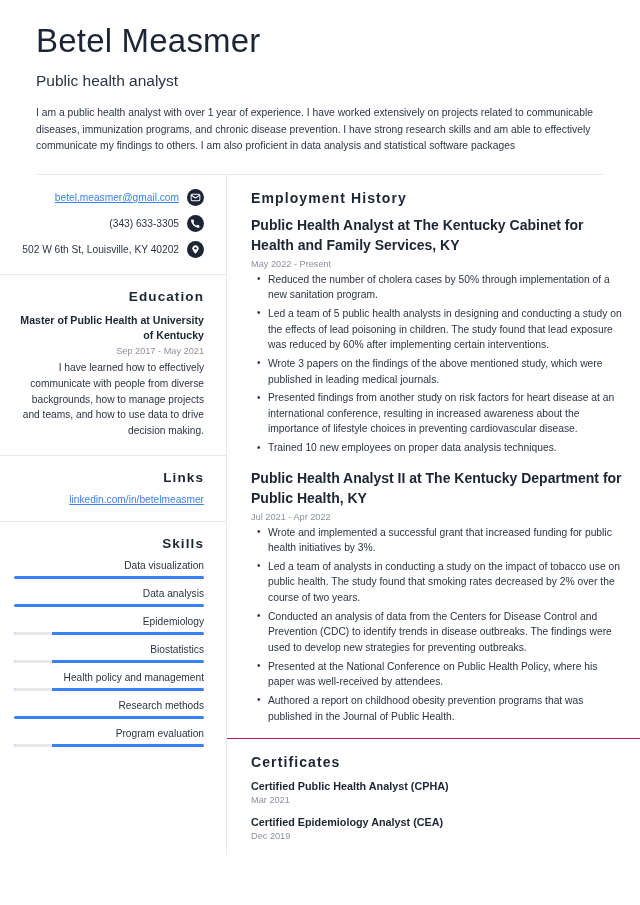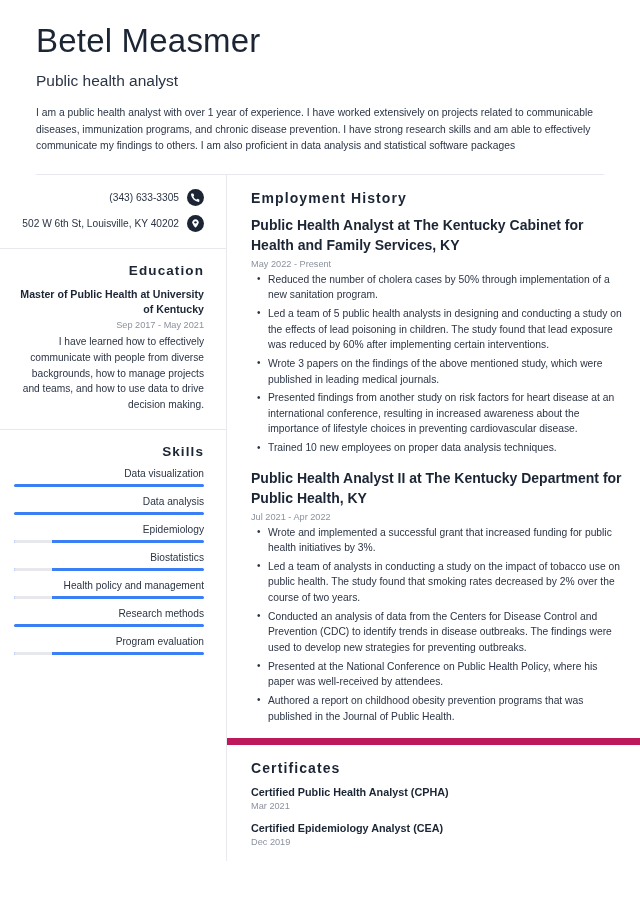--- a/index.html
+++ b/index.html
@@ -152,21 +152,21 @@
     overflow: hidden;
   }
   .skill-bar .empty {
     position: absolute;
     left: 0; top: 0; bottom: 0;
     background: #e6e8ec;
   }
 
   
   .rblock { padding: 15px 14px 14px 24px; }
-  .rblock + .rblock { border-top: 7px solid #be185d; }
+  .rblock + .rblock { border-top: 1px solid #be185d; }
   .rhead {
     font-size: 14px;
     font-weight: 700;
     letter-spacing: 1.1px;
     color: #1b2534;
     margin-bottom: 10px;
   }
   .job { margin-bottom: 13px; }
   .job:last-child { margin-bottom: 0; }
   .job-name {
@@ -225,20 +225,29 @@
     <div class="summary">I am a public health analyst with over 1 year of experience. I have worked extensively on projects related to communicable diseases, immunization programs, and chronic disease prevention. I have strong research skills and am able to effectively communicate my findings to others. I am also proficient in data analysis and statistical software packages</div>
     <div class="hr-full"></div>
   </div>
 
   <div class="body">
 
     <div class="left-col">
 
       <div class="lblock">
 
+        <div class="contact-row">
+          <div class="contact-text link">betel.measmer@gmail.com</div>
+          <div class="cicon">
+            <svg width="11" height="11" viewBox="0 0 24 24" fill="none" stroke="#ffffff" stroke-width="2.2" stroke-linecap="round" stroke-linejoin="round">
+              <rect x="2.5" y="5" width="19" height="14" rx="2.5"></rect>
+              <path d="M3 7l9 6 9-6"></path>
+            </svg>
+          </div>
+        </div>
 
         <div class="contact-row">
           <div class="contact-text">(343) 633-3305</div>
           <div class="cicon">
             <svg width="11" height="11" viewBox="0 0 24 24" fill="#ffffff">
               <path d="M6.6 3.5c.6 0 1.1.4 1.3 1l1 3c.2.6 0 1.2-.5 1.5l-1.3.9a13.5 13.5 0 0 0 6.9 6.9l.9-1.3c.3-.5.9-.7 1.5-.5l3 1c.6.2 1 .7 1 1.3v2.9c0 .8-.7 1.5-1.5 1.4C10.4 21 3 13.6 2.2 5.1c-.1-.8.6-1.6 1.4-1.6z"></path>
             </svg>
           </div>
         </div>
 
@@ -254,20 +263,24 @@
 
       </div>
 
       <div class="lblock">
         <div class="lhead">Education</div>
         <div class="edu-degree">Master of Public Health at University of Kentucky</div>
         <div class="edu-date">Sep 2017 - May 2021</div>
         <div class="edu-desc">I have learned how to effectively communicate with people from diverse backgrounds, how to manage projects and teams, and how to use data to drive decision making.</div>
       </div>
 
+      <div class="lblock">
+        <div class="lhead">Links</div>
+        <div class="link-item">linkedin.com/in/betelmeasmer</div>
+      </div>
 
       <div class="lblock">
         <div class="lhead">Skills</div>
         <div id="skills-list">
             <div class="skill">
               <div class="skill-label">Data visualization</div>
               <div class="skill-bar">
                 <div class="empty" style="width: 0%;"></div>
               </div>
             </div>

